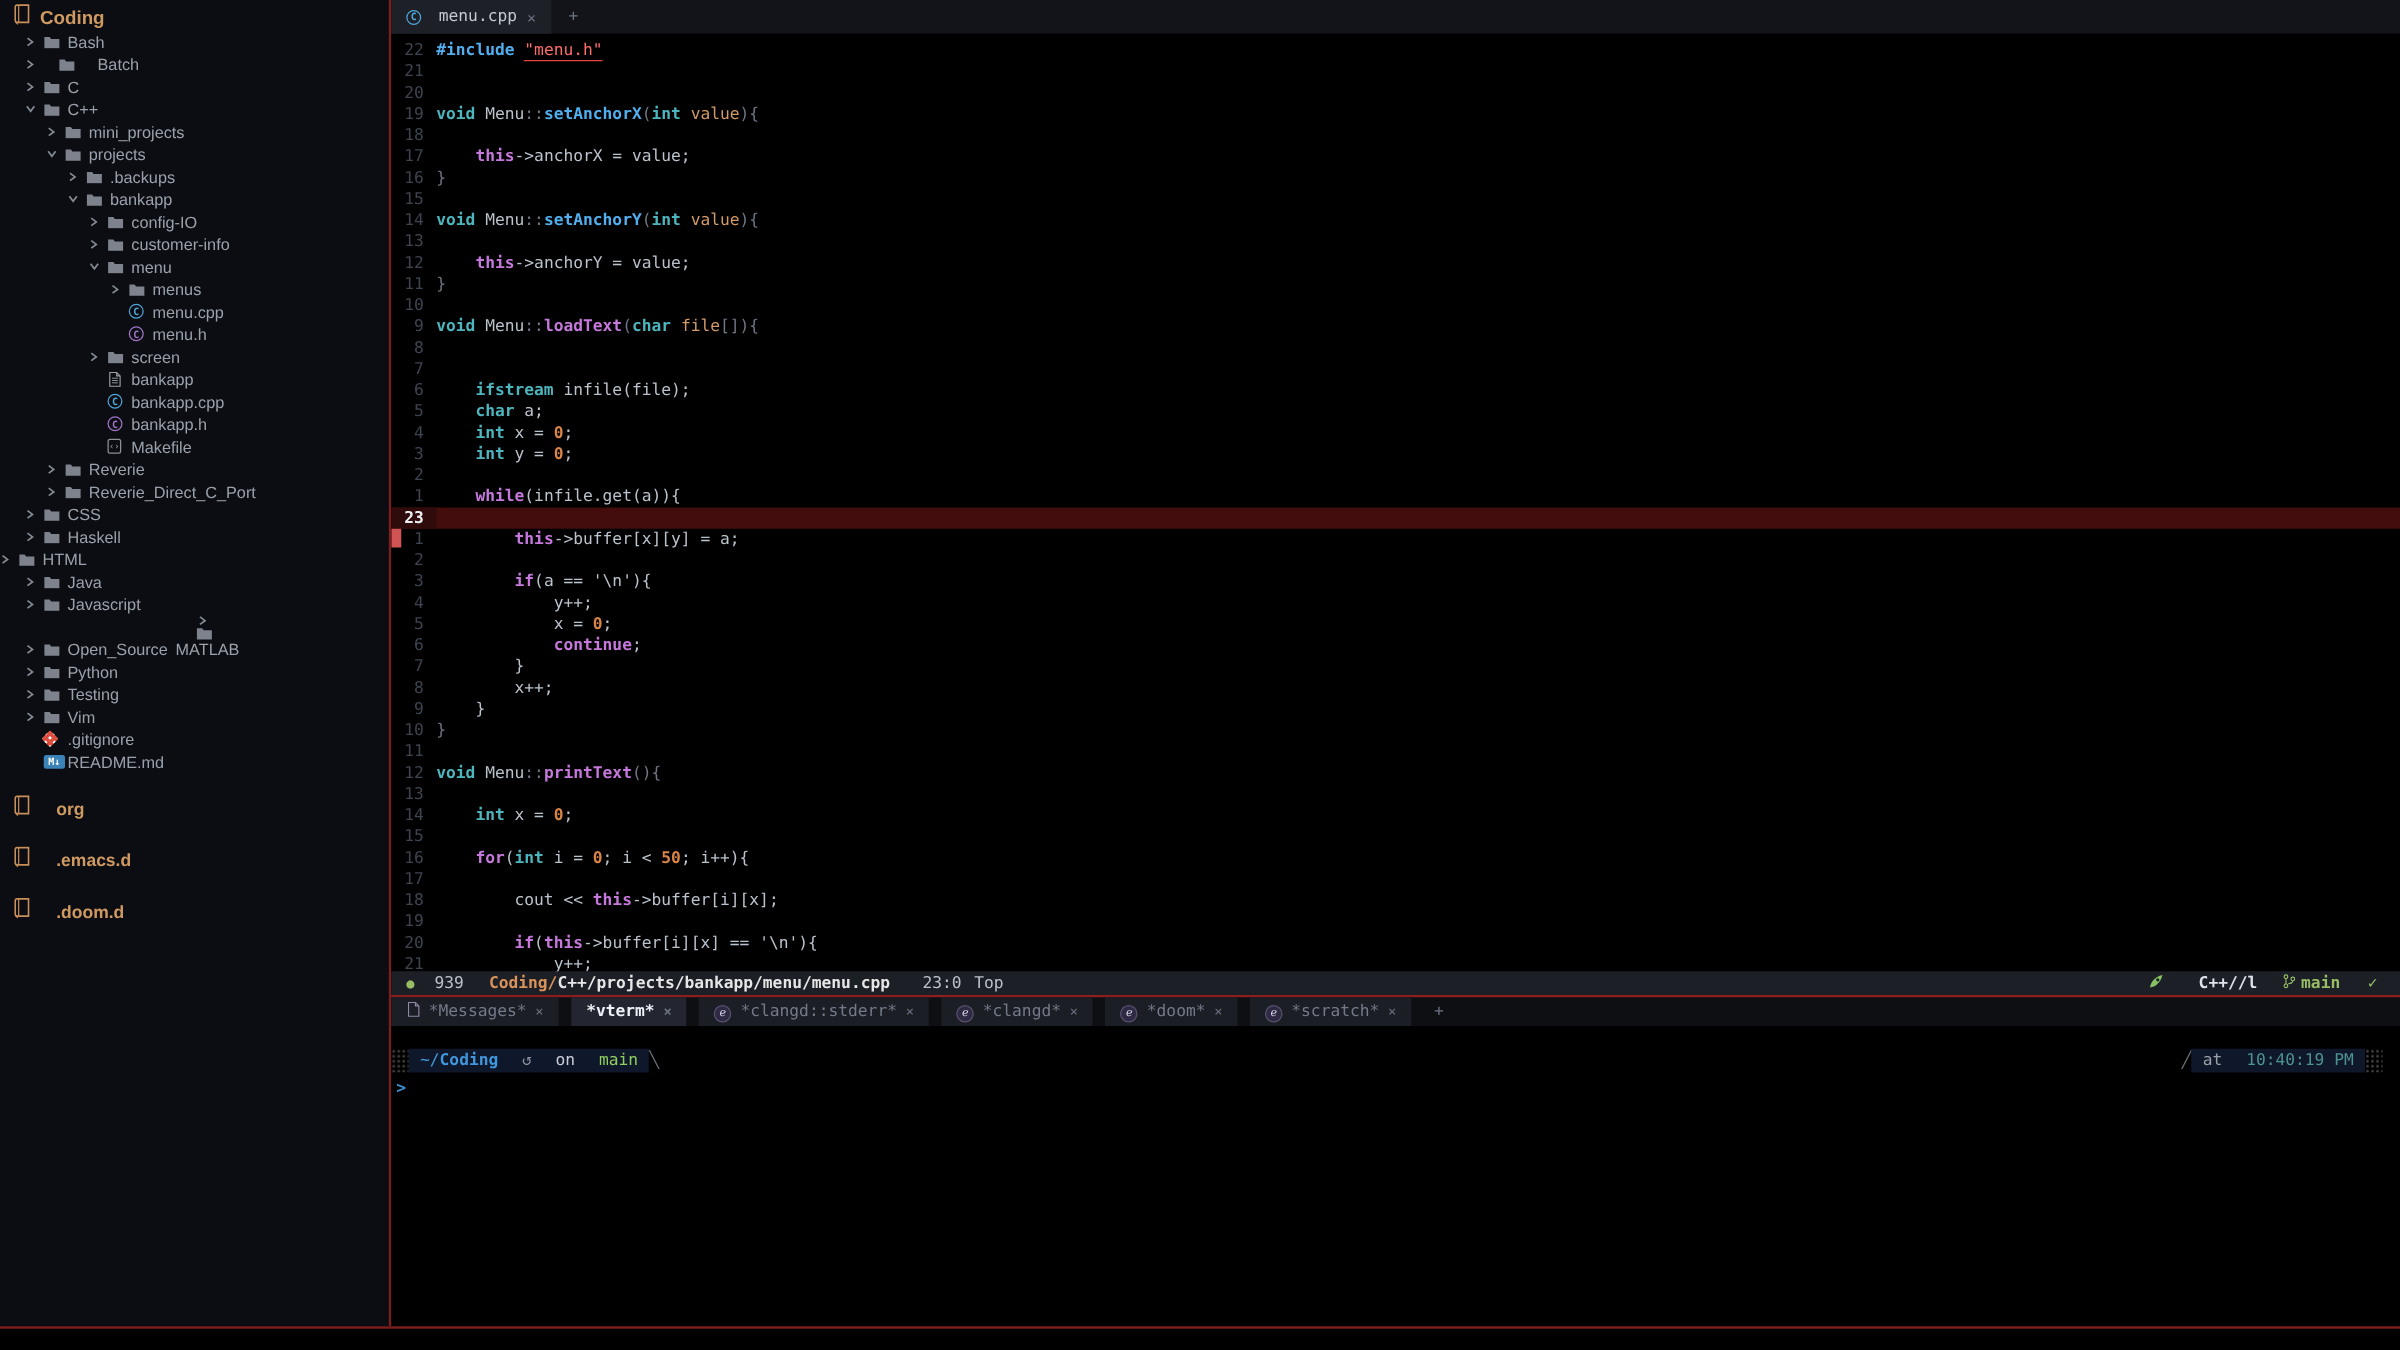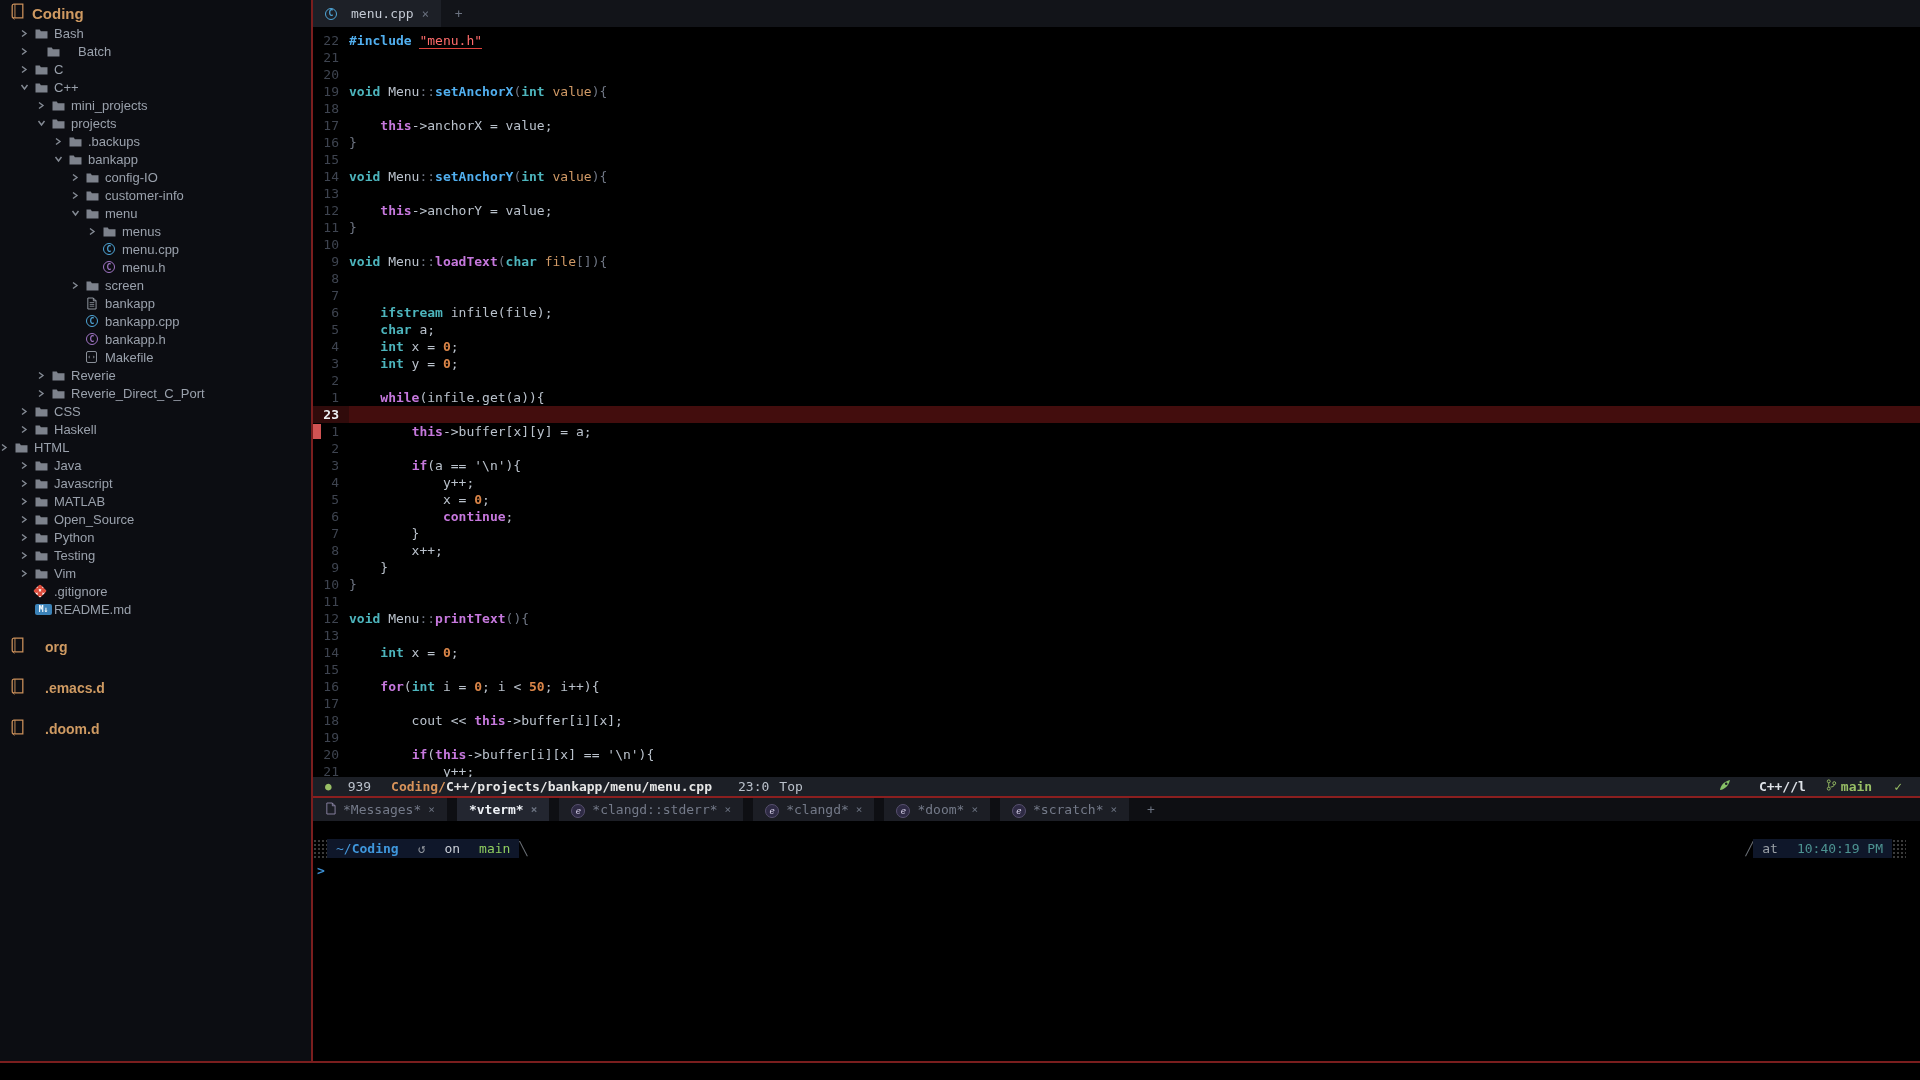--- a/index.html
+++ b/index.html
@@ -409,21 +409,21 @@
             <path d="M2 1.5l4 3-4 3" stroke="#858b95" fill="none" stroke-width="1.4"></path>
           </svg>
         </span>
         <span class="ticon">
           <svg width="13" height="11" viewBox="0 0 13 11">
             <path d="M0.5 1.5h4.2l1.2 1.7h6.6v7.3H0.5z" fill="#7d828c"></path>
           </svg>
         </span>
         <span class="tlabel">Javascript</span>
       </div>
-      <div class="trow" style="padding-left: 20px;">
+      <div class="trow" style="padding-left: 20px; flex-direction: column;">
         <span class="chev">
           <svg width="8" height="9" viewBox="0 0 8 9">
             <path d="M2 1.5l4 3-4 3" stroke="#858b95" fill="none" stroke-width="1.4"></path>
           </svg>
         </span>
         <span class="ticon">
           <svg width="13" height="11" viewBox="0 0 13 11">
             <path d="M0.5 1.5h4.2l1.2 1.7h6.6v7.3H0.5z" fill="#7d828c"></path>
           </svg>
         </span>

